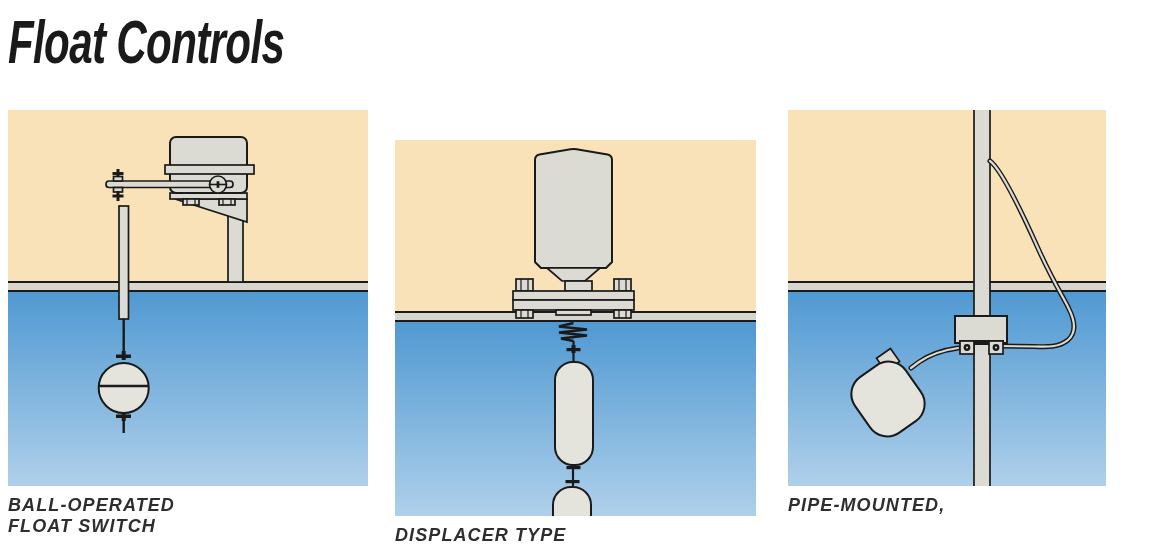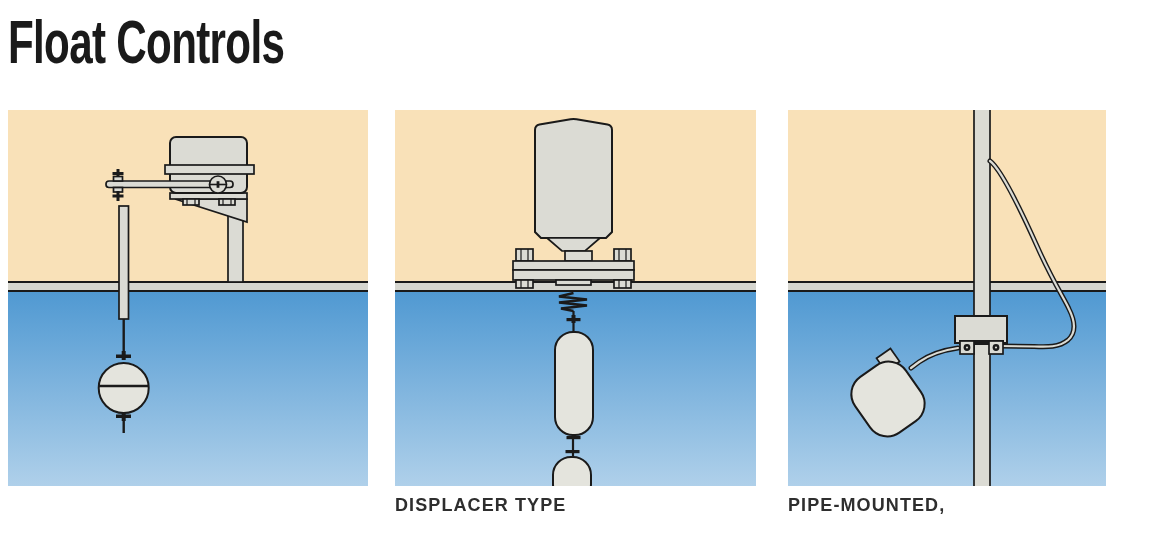--- a/index.html
+++ b/index.html
@@ -2,21 +2,21 @@
 <html style="--tan: #F9E1B8; --deck: #D6D6CF; --water_top: #5099D2; --water_bottom: #AFD0EA; --equipment: #DBDBD4; --equipment_light: #E4E4DD; --outline: #1A1A1A; --caption: #2E2E2E; --title_color: #1A1A1A; --background: #FFFFFF;"><head>
 <meta charset="utf-8">
 <style>
   :root{
     --tan:#F9E1B8; --deck:#D6D6CF; --water_top:#5099D2; --water_bottom:#AFD0EA;
     --equipment:#DBDBD4; --equipment_light:#E4E4DD; --outline:#1A1A1A;
     --caption:#2E2E2E; --title_color:#1A1A1A; --background:#FFFFFF;
   }
   html,body{margin:0;padding:0;}
   .page{position:relative;width:1151px;height:550px;background:var(--background);
-        font-family:"Liberation Sans", sans-serif;overflow:hidden;}
+        font-family:"Liberation Sans", sans-serif;overflow:hidden;font-style:italic;}
   .title{position:absolute;left:8px;top:6px;margin:0;
          font-size:62px;font-weight:700;letter-spacing:-1px;color:var(--title_color);
          transform:scale(0.68,1.0);transform-origin:left top;white-space:nowrap;}
   .panel-wrap{position:absolute;top:110px;}
   .panel{position:relative;width:100%;height:376px;overflow:hidden;}
   .sky{position:absolute;left:0;top:0;width:100%;height:171px;background:var(--tan);}
   .deck{position:absolute;left:0;top:171px;width:100%;height:11px;box-sizing:border-box;
         background:var(--deck);border-top:2px solid var(--outline);border-bottom:2px solid var(--outline);}
   .water{position:absolute;left:0;top:182px;width:100%;height:194px;
          background:linear-gradient(180deg,var(--water_top),var(--water_bottom));}
@@ -88,23 +88,27 @@
 
         <g>
           <circle class="eqL" cx="115.7" cy="278" r="25"></circle>
           <line class="ln" x1="91" y1="276" x2="140.5" y2="276" stroke-width="2.6"></line>
           <rect class="dark" x="108" y="304.5" width="15" height="3.5"></rect>
           <rect class="dark" x="113.7" y="302" width="4" height="9"></rect>
           <line class="ln" x1="115.7" y1="308" x2="115.7" y2="323" stroke-width="2.4"></line>
         </g>
       </svg>
     </div>
+    <div class="caption">
+      <div>BALL-OPERATED</div>
+      <div>FLOAT SWITCH</div>
+    </div>
   </div>
 
-  <div class="panel-wrap" style="left:395px;width:361px;">
+  <div class="panel-wrap" style="left:395px;width:361px;margin-top:30px;">
     <div class="panel">
       <div class="sky"></div>
       <div class="deck"></div>
       <div class="water"></div>
       <svg class="diagram" width="361" height="376" viewBox="0 0 361 376">
 
         <g>
           <path class="eq2" d="M146,128 L140,122 L140,20 Q140,15.5 144.5,14.5 L175.5,9.3 Q178.5,8.8 181.5,9.3 L212.5,14.5 Q217,15.5 217,20 L217,122 L211,128 Z"></path>
           <polygon class="eq" points="152,128 205,128 190,141 167,141"></polygon>
           <rect class="eq" x="170" y="141" width="27" height="10"></rect>

